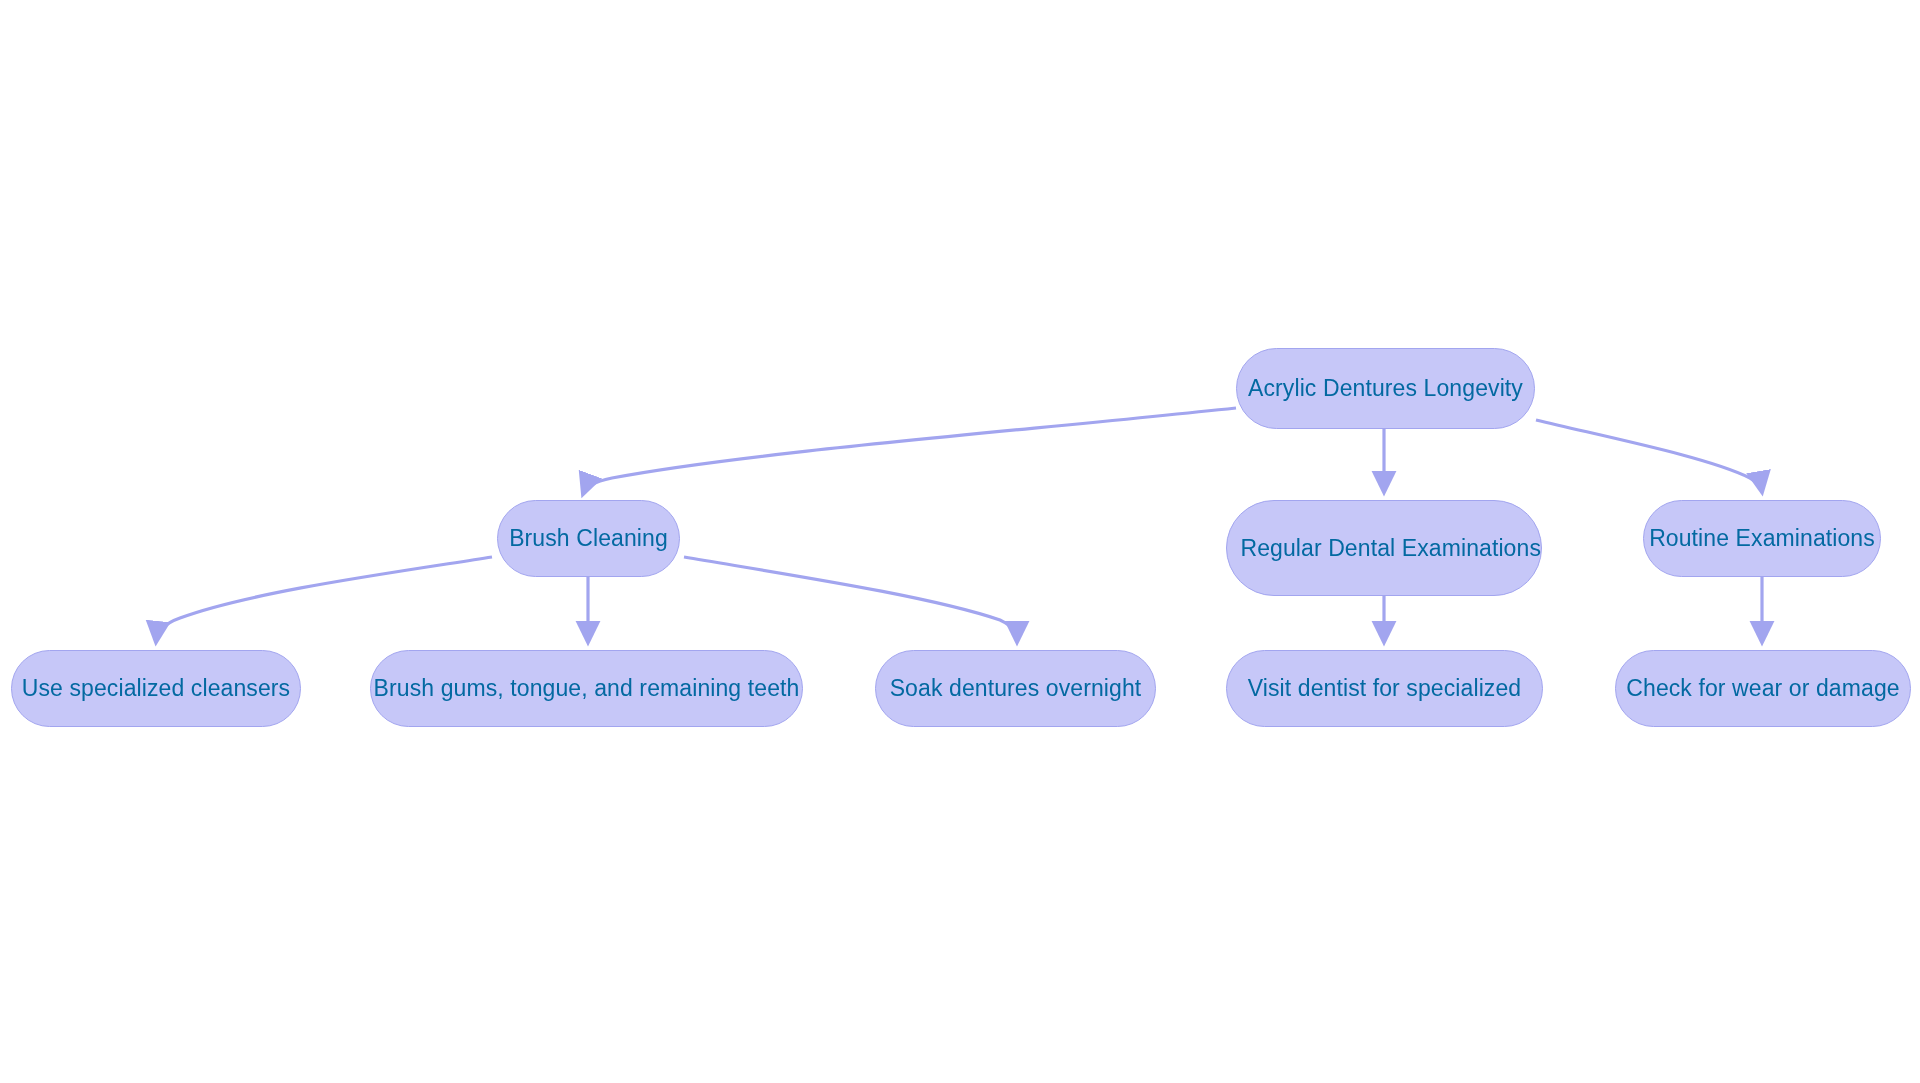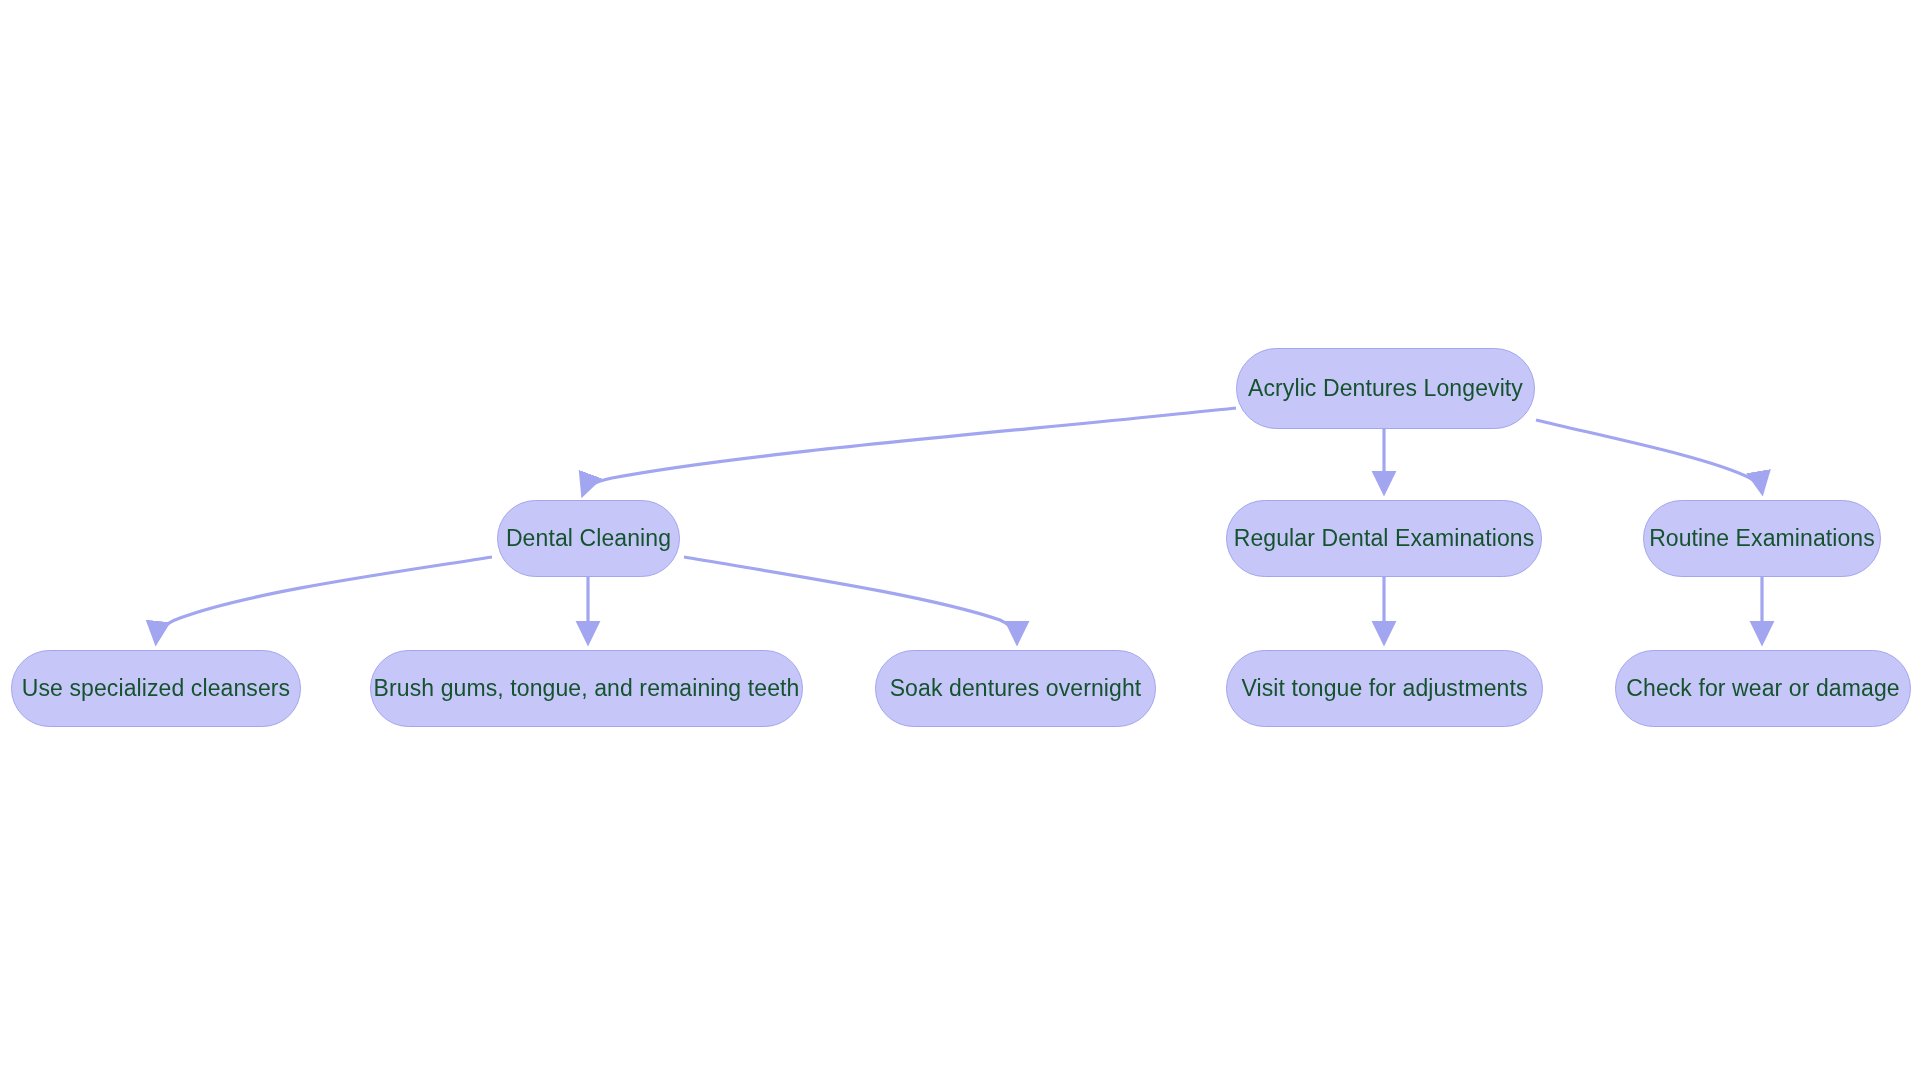--- a/index.html
+++ b/index.html
@@ -31,21 +31,21 @@
 
   .node {
     position: absolute;
     box-sizing: border-box;
     display: flex;
     align-items: center;
     justify-content: center;
     background: #c6c7f8;
     border: 1.6px solid #a2a5ef;
     border-radius: 999px;
-    color: #14532d;
+    color: #0369a1;
     font-family: "Liberation Sans", sans-serif;
     font-size: 23px;
     font-weight: 400;
     letter-spacing: 0.1px;
     white-space: nowrap;
     cursor: pointer;
   }
 
   .node-label {
     pointer-events: none;
@@ -79,44 +79,44 @@
     <path d="M 1384 577 L 1384 642" fill="none" stroke="#a2a5ef" stroke-width="3.2" marker-end="url(#arrowhead)"></path>
 
     <path d="M 1762 577 L 1762 642" fill="none" stroke="#a2a5ef" stroke-width="3.2" marker-end="url(#arrowhead)"></path>
   </svg>
 
   <div class="node" style="left:1236px; top:348px; width:299px; height:81px;">
     <span class="node-label">Acrylic Dentures Longevity</span>
   </div>
 
   <div class="node" style="left:497px; top:500px; width:183px; height:77px;">
-    <span class="node-label">Dental Cleaning</span>
+    <span class="node-label">Brush Cleaning</span>
   </div>
 
-  <div class="node" style="left:1226px; top:500px; width:316px; height:77px;">
+  <div class="node" style="left:1226px; top:500px; width:316px; height:96px;justify-content:flex-end;">
     <span class="node-label">Regular Dental Examinations</span>
   </div>
 
   <div class="node" style="left:1643px; top:500px; width:238px; height:77px;">
     <span class="node-label">Routine Examinations</span>
   </div>
 
   <div class="node" style="left:370px; top:650px; width:433px; height:77px;">
     <span class="node-label">Brush gums, tongue, and remaining teeth</span>
   </div>
 
   <div class="node" style="left:11px; top:650px; width:290px; height:77px;">
     <span class="node-label">Use specialized cleansers</span>
   </div>
 
   <div class="node" style="left:875px; top:650px; width:281px; height:77px;">
     <span class="node-label">Soak dentures overnight</span>
   </div>
 
   <div class="node" style="left:1226px; top:650px; width:317px; height:77px;">
-    <span class="node-label">Visit tongue for adjustments</span>
+    <span class="node-label">Visit dentist for specialized</span>
   </div>
 
   <div class="node" style="left:1615px; top:650px; width:296px; height:77px;">
     <span class="node-label">Check for wear or damage</span>
   </div>
 
 </div>
 
 </body></html>

